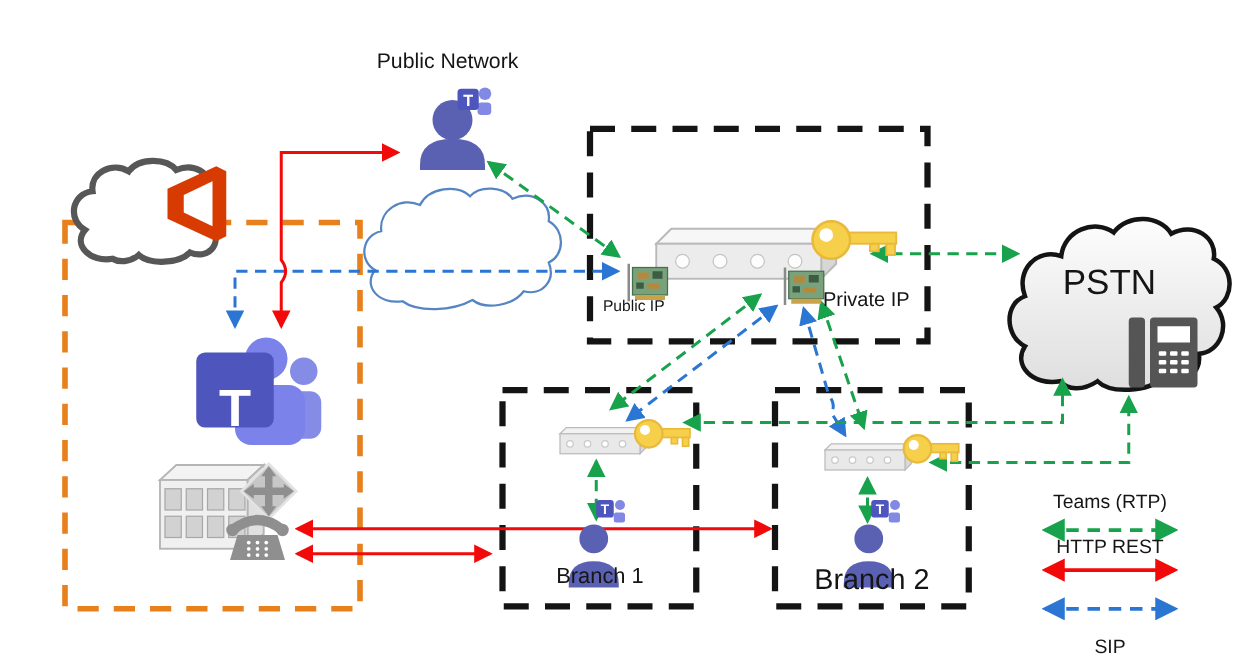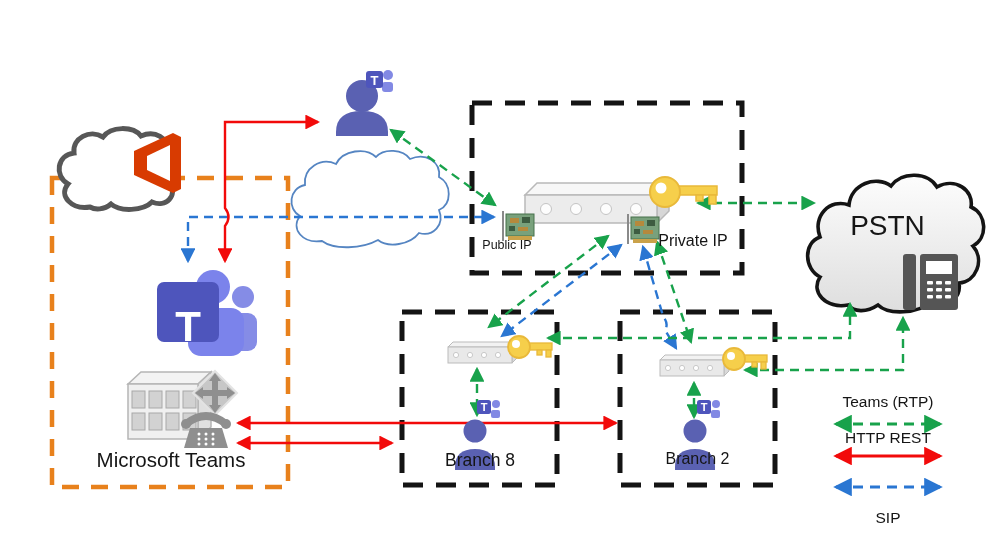--- a/index.html
+++ b/index.html
@@ -8,21 +8,21 @@
   svg{position:absolute;left:0;top:0;}
   .lbl{position:absolute;text-align:center;color:#151515;line-height:1.05;white-space:nowrap;}
   #lbl-public-network{left:288px;top:40px;width:140px;font-size:17px;}
   #lbl-internet{left:307px;top:188px;width:140px;font-size:20px;}
   #lbl-rdc{left:470px;top:109px;width:275px;font-size:18px;}
   #lbl-central-sbc{left:466px;top:159px;width:260px;font-size:23px;}
   #lbl-public-ip{left:467px;top:239px;width:80px;font-size:12.5px;}
   #lbl-private-ip{left:653px;top:233px;width:80px;font-size:16px;}
   #lbl-pstn{left:820px;top:211px;width:135px;font-size:28px;}
   #lbl-branch1{left:402px;top:451px;width:156px;font-size:17.5px;}
-  #lbl-branch2{left:620px;top:451px;width:155px;font-size:16px;}
+  #lbl-branch2{left:620px;top:451px;width:155px;font-size:23px;}
   #lbl-msteams{left:52px;top:449px;width:238px;font-size:20.5px;}
   .legend-lbl{font-size:15.5px;}
   #lbl-legend-media{left:826px;top:394px;width:124px;}
   #lbl-legend-http{left:826px;top:430px;width:124px;}
   #lbl-legend-sip{left:826px;top:462px;width:124px;margin-top:48px;}
 
   .ln-g{stroke:var(--media-rtp-green);stroke-width:2.4;fill:none;stroke-dasharray:9 6;}
   .ln-b{stroke:var(--sip-blue);stroke-width:2.4;fill:none;stroke-dasharray:9 6;}
   .ln-r{stroke:var(--http-rest-red);stroke-width:2.4;fill:none;}
   .lg{stroke-width:3;stroke-dasharray:10 7;}
@@ -239,26 +239,26 @@
         <rect x="945" y="295" width="6" height="3.5" rx="1" fill="#ffffff"></rect>
   </g>
 
   <g>
     <path class="ln-g lg" d="M836,424 L940,424" marker-start="url(#mg)" marker-end="url(#mg)"></path>
     <path class="ln-r lr" d="M836,456 L940,456" marker-start="url(#mr)" marker-end="url(#mr)"></path>
     <path class="ln-b lg" d="M836,487 L940,487" marker-start="url(#mb)" marker-end="url(#mb)"></path>
   </g>
 </svg>
 
+<div class="lbl" id="lbl-public-network">Public Network</div>
 <div class="lbl" id="lbl-public-ip">Public IP</div>
 <div class="lbl" id="lbl-private-ip">Private IP</div>
 <div class="lbl" id="lbl-pstn">PSTN</div>
-<div class="lbl" id="lbl-branch1">Branch 8</div>
+<div class="lbl" id="lbl-branch1">Branch 1</div>
 <div class="lbl" id="lbl-branch2">Branch 2</div>
-<div class="lbl" id="lbl-msteams">Microsoft Teams</div>
 
 <div>
   <div class="lbl legend-lbl" id="lbl-legend-media">Teams (RTP)</div>
   <div class="lbl legend-lbl" id="lbl-legend-http">HTTP REST</div>
   <div class="lbl legend-lbl" id="lbl-legend-sip">SIP</div>
 </div>
 
 </div>
 
 </body></html>

